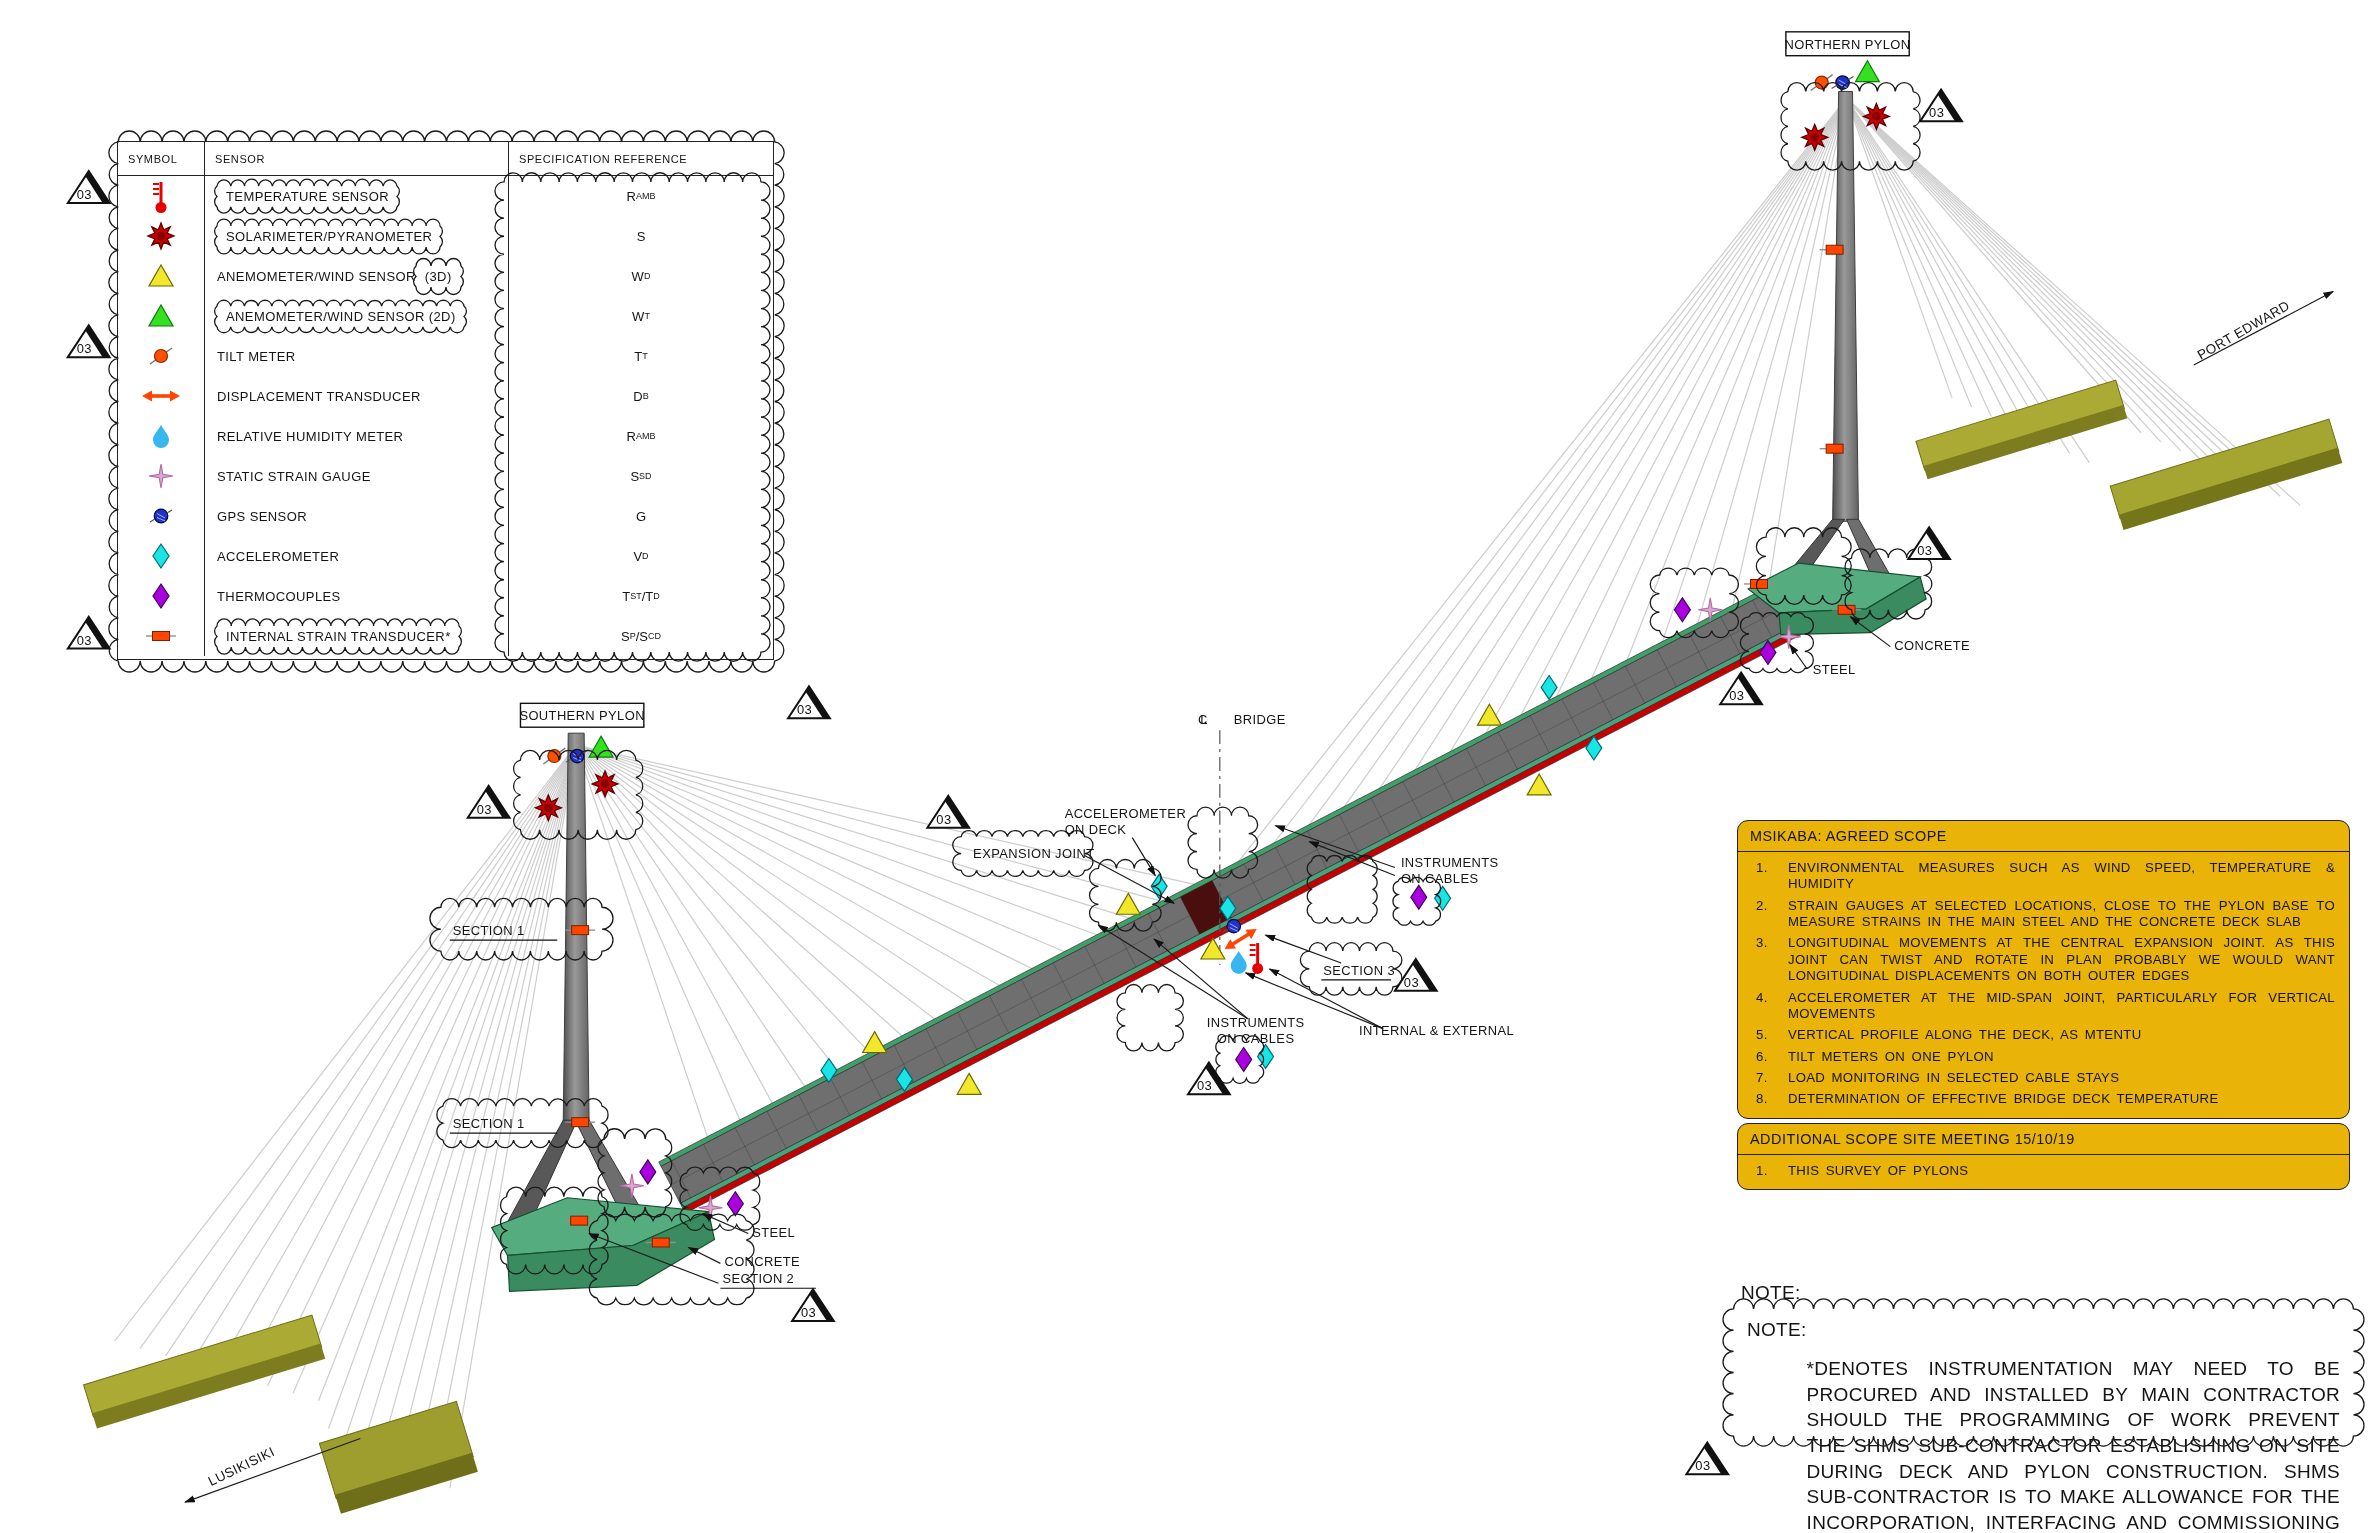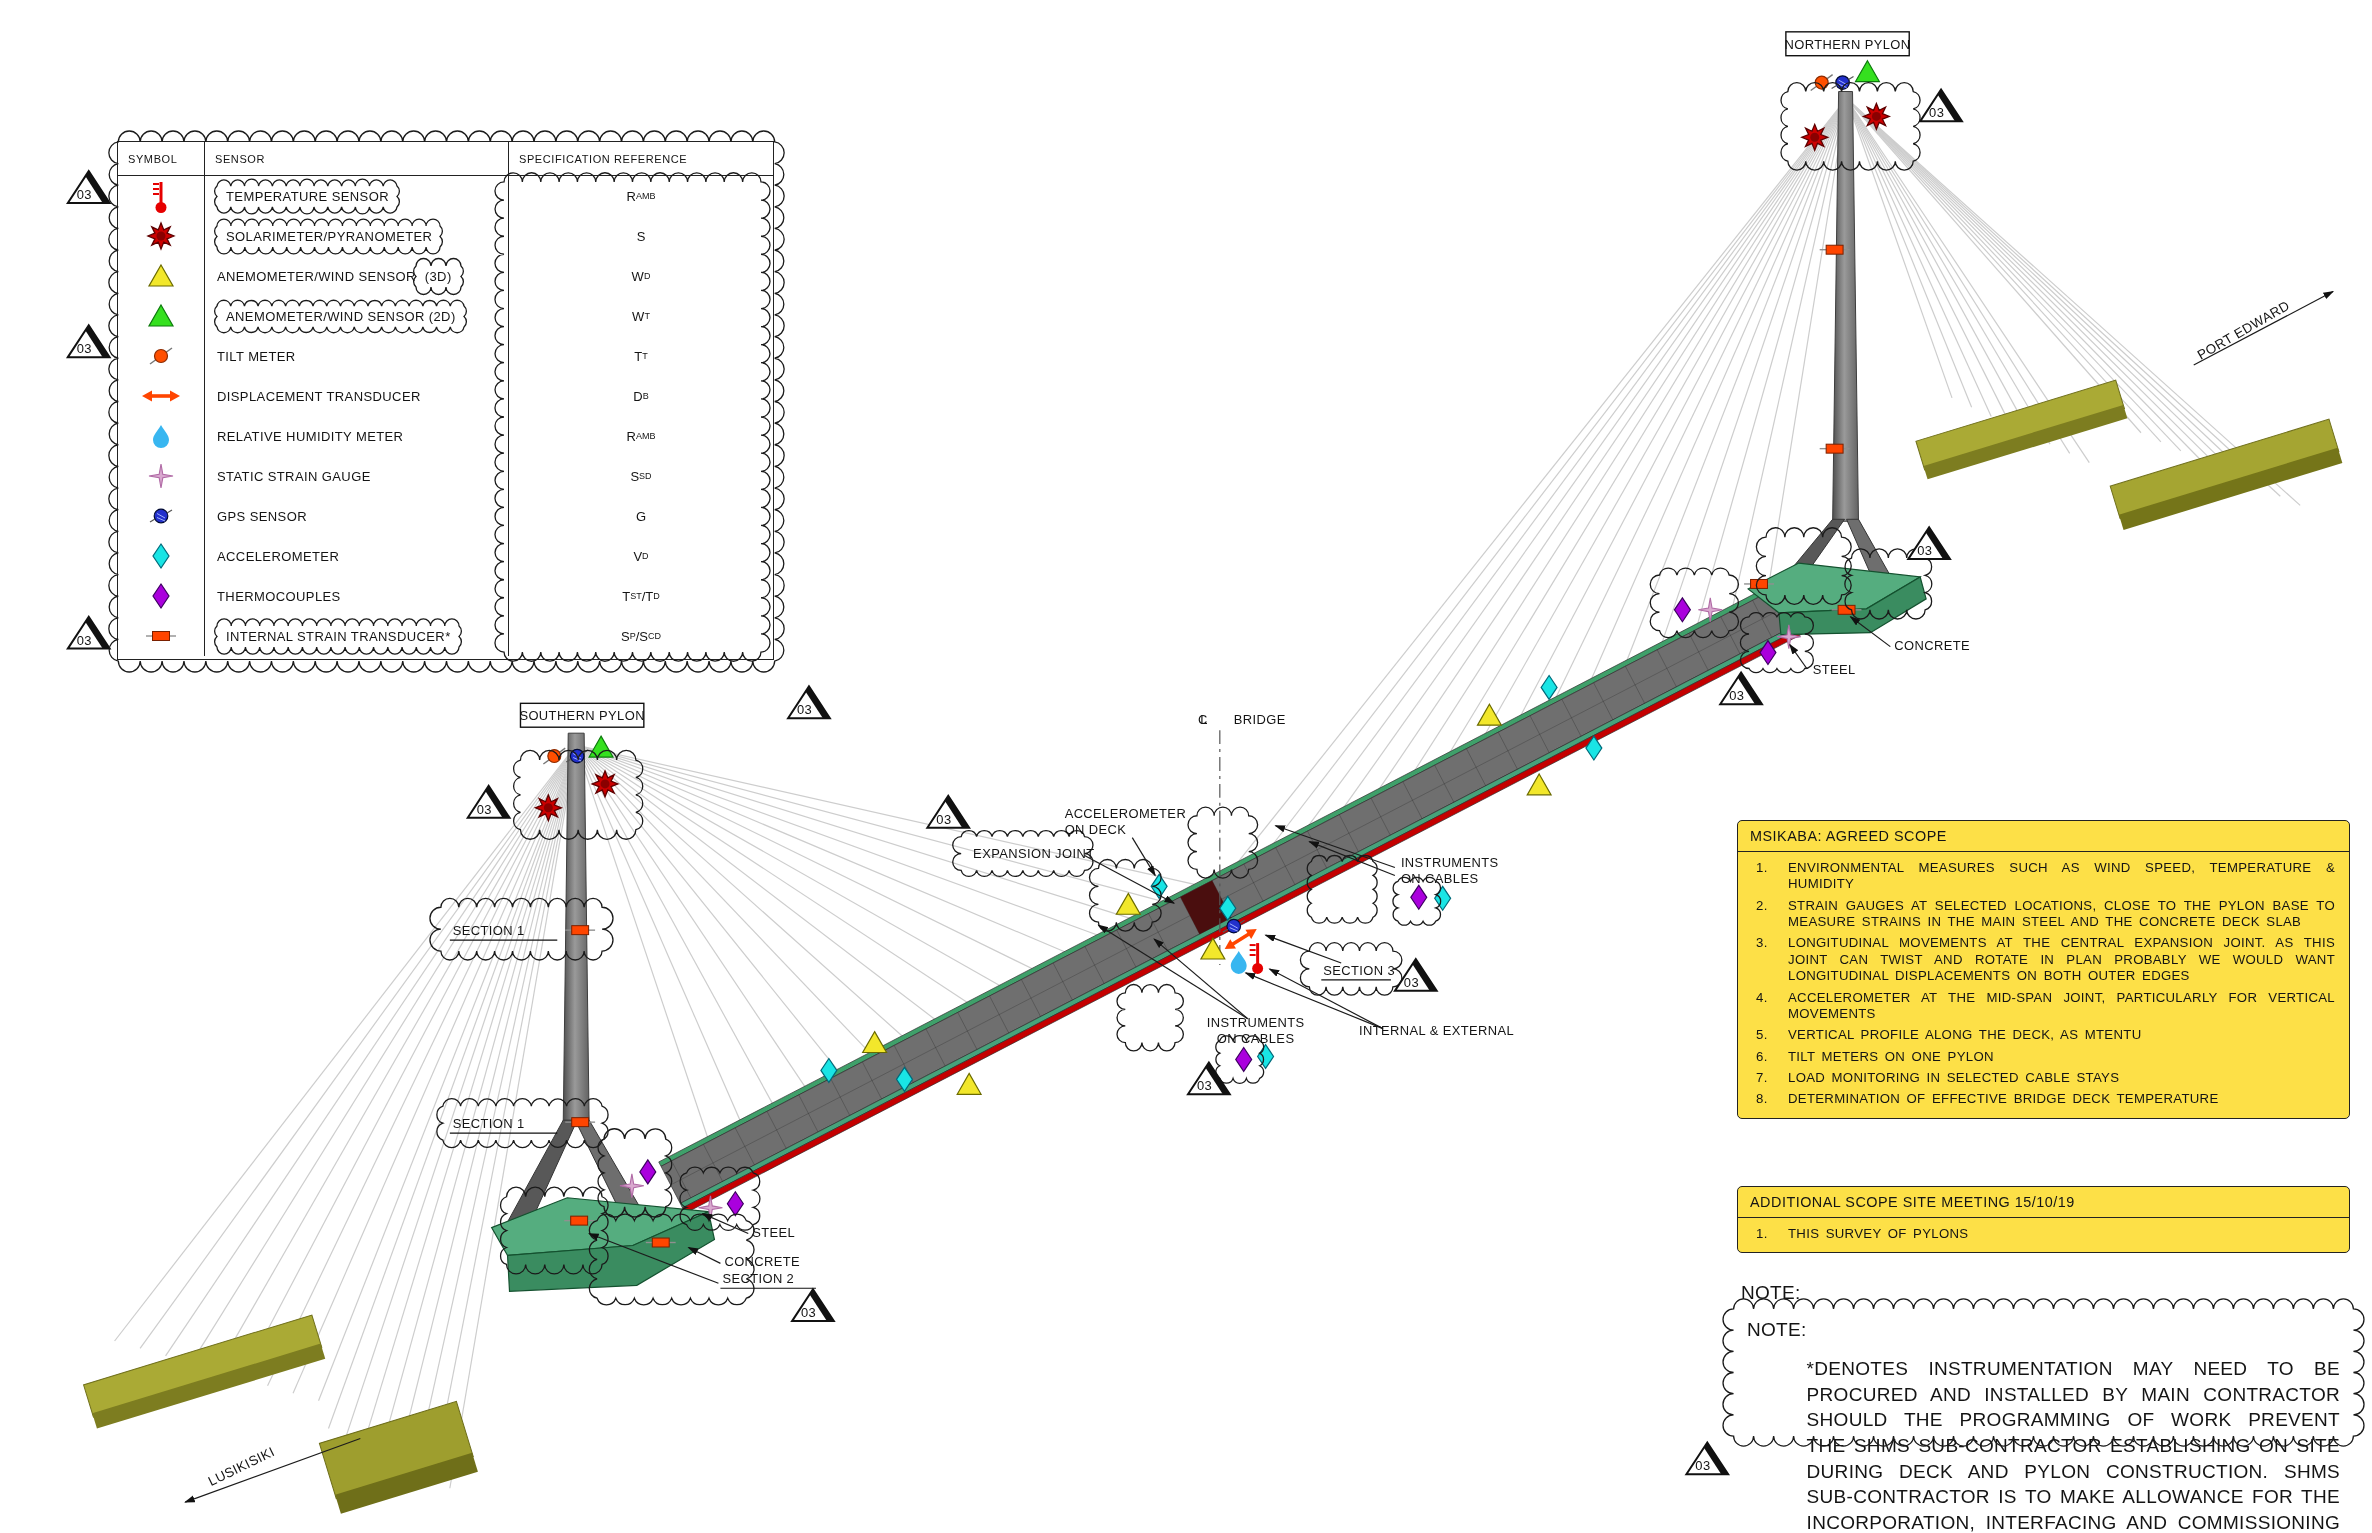--- a/index.html
+++ b/index.html
@@ -20,21 +20,21 @@
   #legend .c1{display:flex;align-items:center;justify-content:center;}
   #legend .c2{display:flex;align-items:center;padding-left:12px;font-size:13px;letter-spacing:0.4px;border-left:1.4px solid #222;}
   #legend .c3{display:flex;align-items:center;justify-content:center;font-size:13px;border-left:1.4px solid #222;}
   #legend sub{font-size:9px;}
   .licon{width:40px;height:34px;display:block;}
   .html-cloud{position:relative;}
   .pad{padding:3px 9px;display:inline-block;}
   .abs-cloud{position:absolute;pointer-events:none;}
 
   
-  .boxed{position:absolute;border:1.6px solid #222;border-radius:5px;background:#fde047;box-sizing:border-box;}
+  .boxed{position:absolute;border:1.6px solid #222;border-radius:11px;background:#eab308;box-sizing:border-box;}
   .boxed .btitle{padding:7px 12px;border-bottom:1.5px solid #222;font-size:14.4px;letter-spacing:0.5px;}
   .boxed ol{margin:8px 0 10px 0;padding:0 14px 0 14px;list-style:none;counter-reset:n;}
   .boxed ol li{counter-increment:n;position:relative;padding-left:36px;margin:5px 0;
                font-size:13.2px;line-height:1.24;letter-spacing:0.3px;word-spacing:2.5px;text-align:justify;}
   .boxed ol li::before{content:counter(n) ".";position:absolute;left:4px;}
   .note{position:absolute;display:flex;font-size:19px;letter-spacing:0.3px;}
   .note .pfx{flex:0 0 52px;}
   .note .ntext{flex:1;line-height:1.35;word-spacing:2.5px;text-align:justify;margin-top:37px;}
   #note2{padding:10px 14px;box-sizing:border-box;background:#fff;}
 </style>
@@ -637,21 +637,21 @@
     <li>STRAIN GAUGES AT SELECTED LOCATIONS, CLOSE TO THE PYLON BASE TO MEASURE STRAINS IN THE MAIN STEEL AND THE CONCRETE DECK SLAB</li>
     <li>LONGITUDINAL MOVEMENTS AT THE CENTRAL EXPANSION JOINT. AS THIS JOINT CAN TWIST AND ROTATE IN PLAN PROBABLY WE WOULD WANT LONGITUDINAL DISPLACEMENTS ON BOTH OUTER EDGES</li>
     <li>ACCELEROMETER AT THE MID-SPAN JOINT, PARTICULARLY FOR VERTICAL MOVEMENTS</li>
     <li>VERTICAL PROFILE ALONG THE DECK, AS MTENTU</li>
     <li>TILT METERS ON ONE PYLON</li>
     <li>LOAD MONITORING IN SELECTED CABLE STAYS</li>
     <li>DETERMINATION OF EFFECTIVE BRIDGE DECK TEMPERATURE</li>
   </ol>
 </div>
 
-<div class="boxed" style="left:1737px;top:1186px;width:613px;">
+<div class="boxed" style="left:1737px;top:1123px;width:613px;">
   <div class="btitle">ADDITIONAL  SCOPE  SITE  MEETING  15/10/19</div>
   <ol>
     <li>THIS SURVEY OF PYLONS</li>
   </ol>
 </div>
 
 <div class="note" style="left:1741px;top:1282px;width:597px;">
   <span class="pfx">NOTE:</span>
   <span class="ntext">PROVISIONS FOR CCTV MADE WITHIN MAIN CONTRACT.</span>
 </div>

